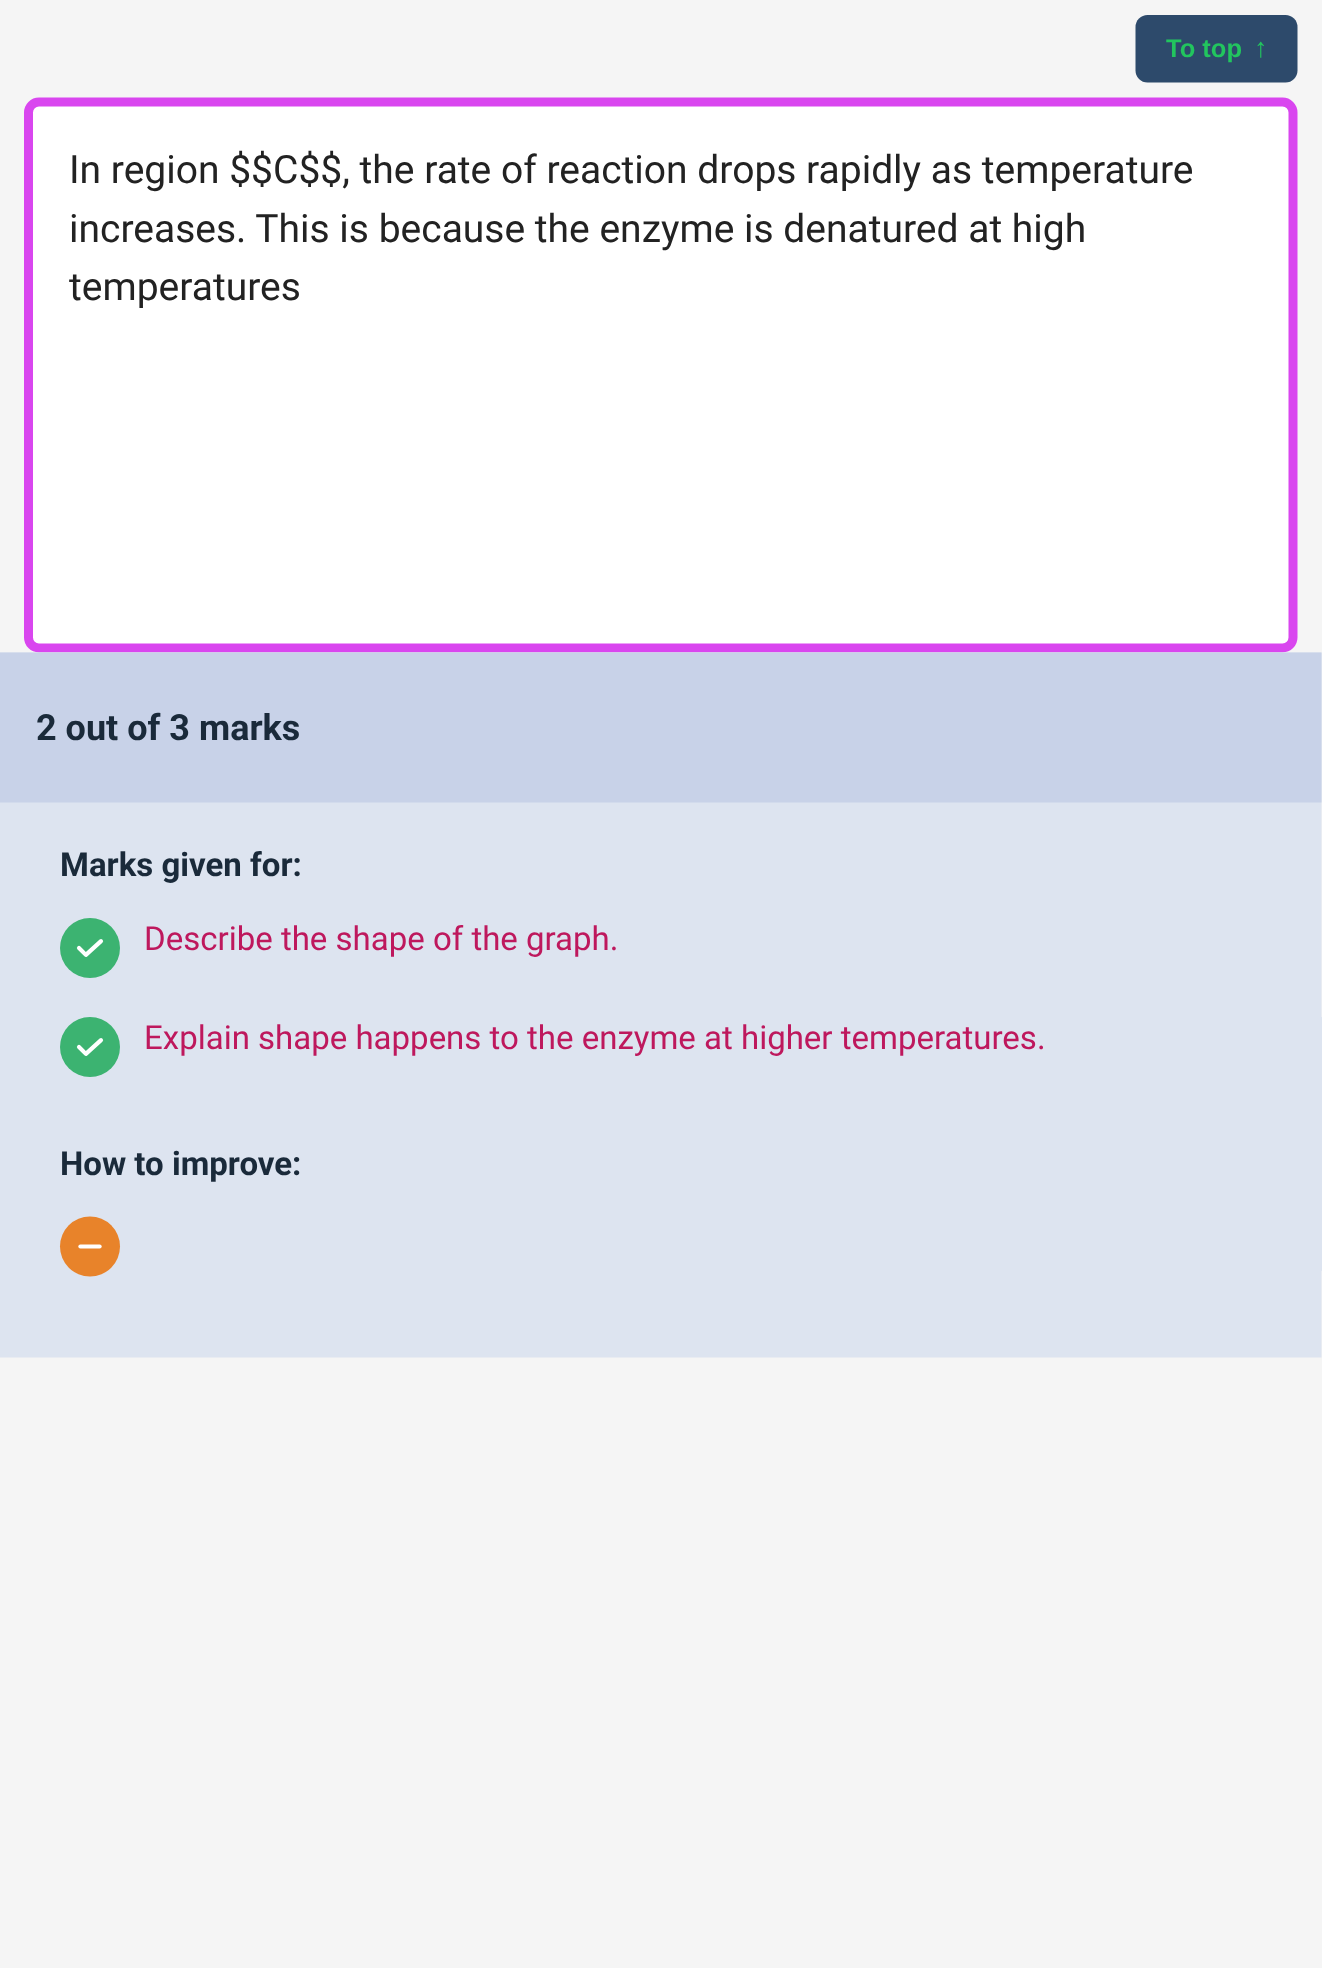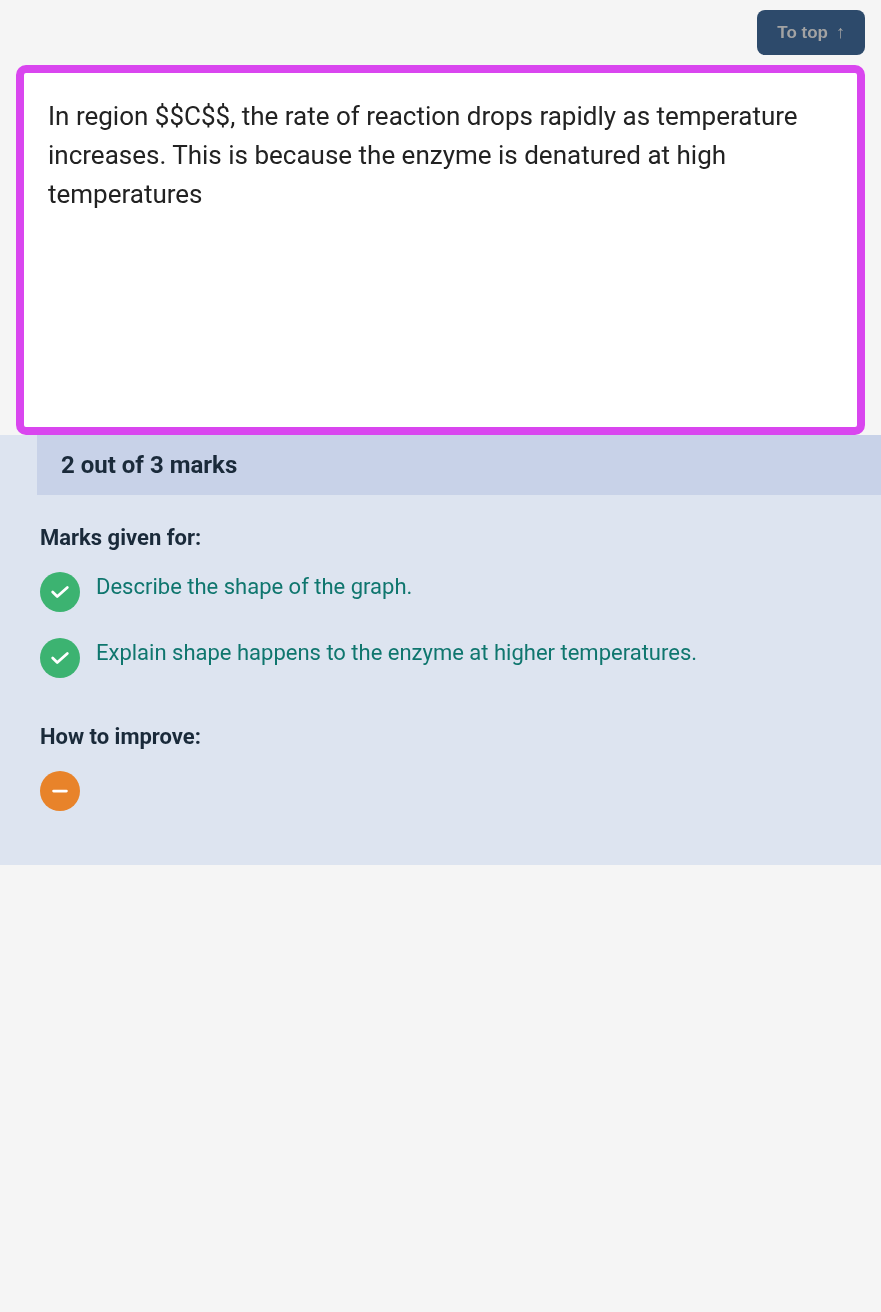--- a/index.html
+++ b/index.html
@@ -26,40 +26,40 @@
     .top-bar {
       display: flex;
       justify-content: flex-end;
       align-items: center;
       padding: 10px 16px;
       background: #f5f5f5;
     }
 
     .to-top-button {
       background: #2d4a6b;
-      color: #a3a3a3;
+      color: #22c55e;
       border: none;
       border-radius: 8px;
       padding: 12px 20px;
       font-size: 17px;
       font-weight: 600;
       cursor: pointer;
       display: flex;
       align-items: center;
       gap: 8px;
     }
 
     .to-top-button .arrow-up {
       font-size: 18px;
     }
 
     
     .answer-box {
       margin: 0 16px 0 16px;
-      border: 8px solid #d946ef;
+      border: 6px solid #d946ef;
       border-radius: 10px;
       background: white;
       padding: 24px 24px 60px 24px;
       min-height: 370px;
     }
 
     .answer-text {
       font-size: 26px;
       color: #222;
       line-height: 1.5;
@@ -67,22 +67,21 @@
 
     
     .marks-section {
       background: #dde4f0;
       margin: 0;
       padding: 0;
     }
 
     .marks-header {
       background: #c8d2e8;
-      padding: 16px 24px;
-      margin-left: 37px;
+      padding: 36px 24px;
     }
 
     .marks-title {
       font-size: 24px;
       font-weight: 700;
       color: #1a2a3a;
     }
 
     .marks-body {
       padding: 20px 28px 30px 40px;
@@ -132,21 +131,21 @@
       margin-top: 2px;
     }
 
     .minus-icon svg {
       width: 22px;
       height: 22px;
     }
 
     .mark-text {
       font-size: 22px;
-      color: #0f766e;
+      color: #be185d;
       line-height: 1.5;
     }
 
     .mark-text strong {
       font-weight: 700;
     }
 
     .improve-section {
       margin-top: 46px;
     }

